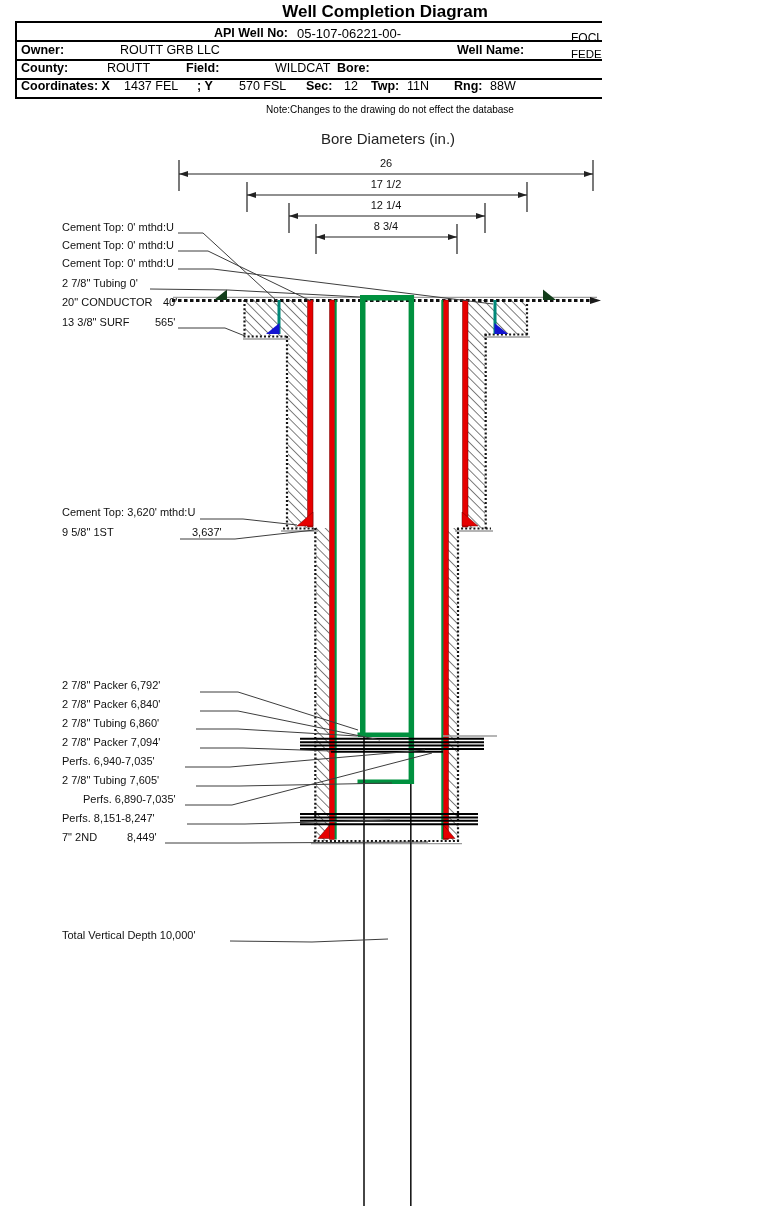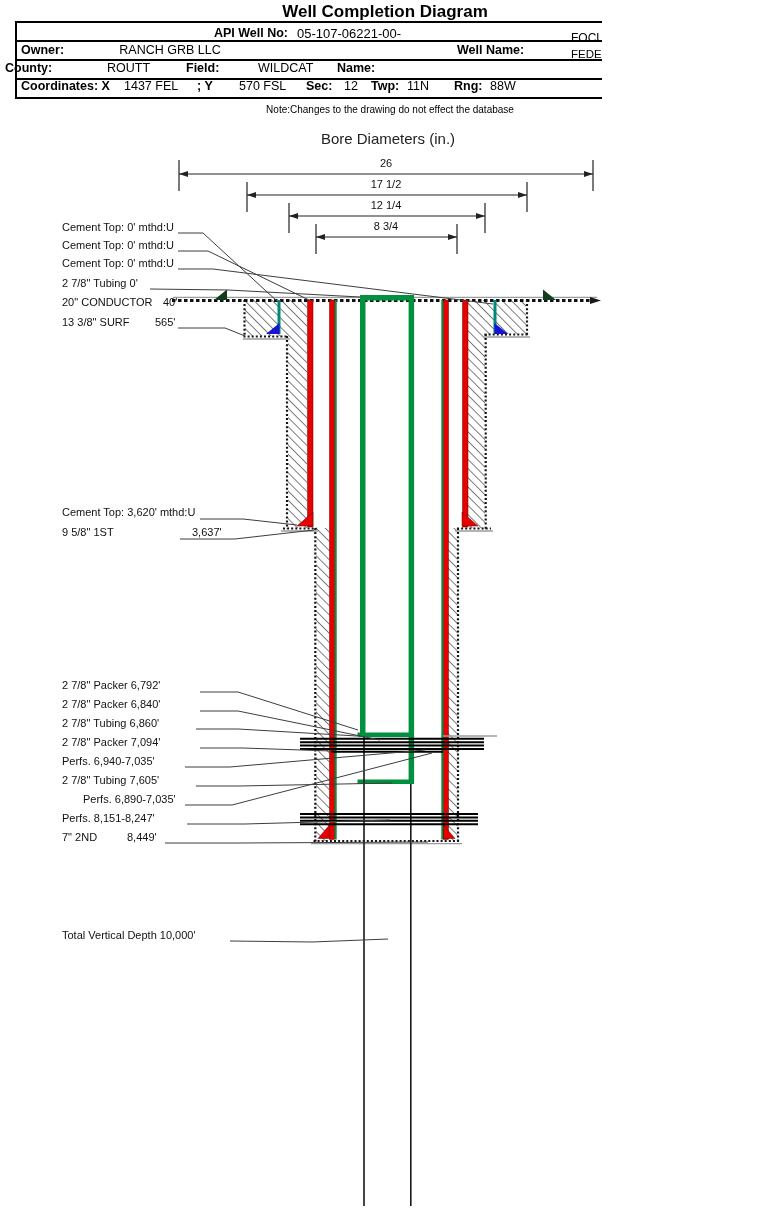--- a/index.html
+++ b/index.html
@@ -43,30 +43,30 @@
 
   <div class="hdr-box"></div>
   <div class="hline" style="top:40px;"></div>
   <div class="hline" style="top:59px;"></div>
   <div class="hline" style="top:77.5px;"></div>
 
   <div class="abs hlbl" style="left:170px;top:26px;width:118px;text-align:right;">API Well No:</div>
   <div class="abs hval" style="left:297px;top:26px;font-size:13px;">05-107-06221-00-</div>
 
   <div class="abs hlbl" style="left:21px;top:43px;">Owner:</div>
-  <div class="abs hval" style="left:100px;top:43px;width:140px;text-align:center;">RANCH GRB LLC</div>
+  <div class="abs hval" style="left:100px;top:43px;width:140px;text-align:center;">ROUTT GRB LLC</div>
   <div class="abs hlbl" style="left:457px;top:43px;">Well Name:</div>
   <div class="abs hval" style="left:571px;top:31px;font-size:12px;">FOCUS RANCH UNIT</div>
   <div class="abs hval" style="left:571px;top:48px;font-size:11.5px;">FEDERAL</div>
 
-  <div class="abs hlbl" style="left:5px;top:61px;">County:</div>
+  <div class="abs hlbl" style="left:21px;top:61px;">County:</div>
   <div class="abs hval" style="left:107px;top:61px;">ROUTT</div>
   <div class="abs hlbl" style="left:186px;top:61px;">Field:</div>
-  <div class="abs hval" style="left:258px;top:61px;">WILDCAT</div>
-  <div class="abs hlbl" style="left:337px;top:61px;">Name:</div>
+  <div class="abs hval" style="left:275px;top:61px;">WILDCAT</div>
+  <div class="abs hlbl" style="left:337px;top:61px;">Bore:</div>
   <div class="abs hval" style="left:400px;top:61px;"></div>
 
   <div class="abs hlbl" style="left:21px;top:79px;">Coordinates: X</div>
   <div class="abs hval" style="left:124px;top:79px;">1437 FEL</div>
   <div class="abs hlbl" style="left:197px;top:79px;">; Y</div>
   <div class="abs hval" style="left:239px;top:79px;">570 FSL</div>
   <div class="abs hlbl" style="left:306px;top:79px;">Sec:</div>
   <div class="abs hval" style="left:344px;top:79px;">12</div>
   <div class="abs hlbl" style="left:371px;top:79px;">Twp:</div>
   <div class="abs hval" style="left:407px;top:79px;">11N</div>

